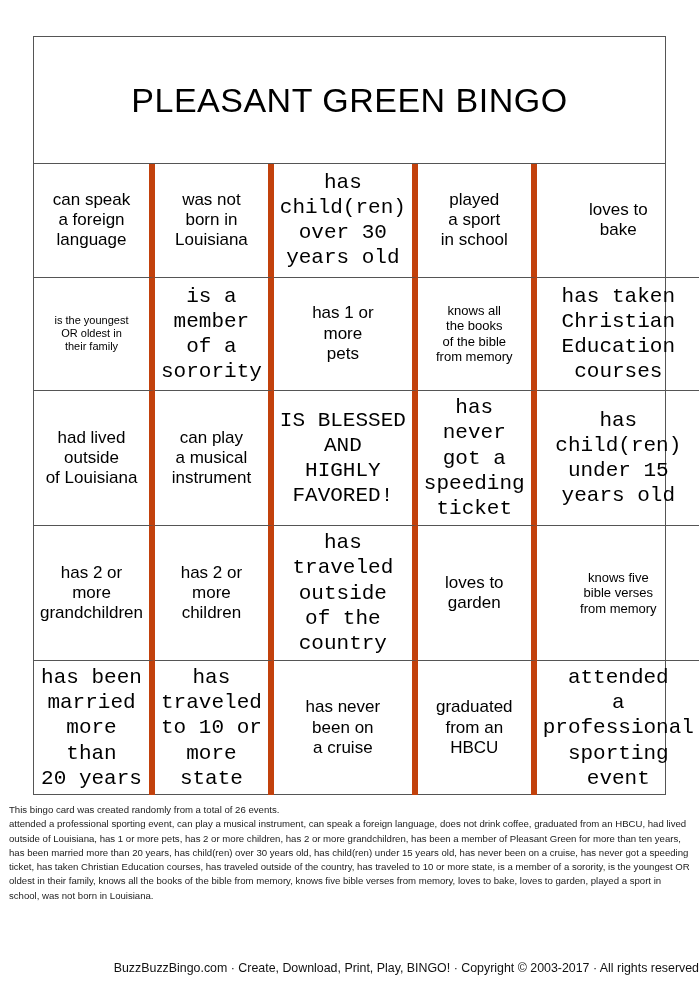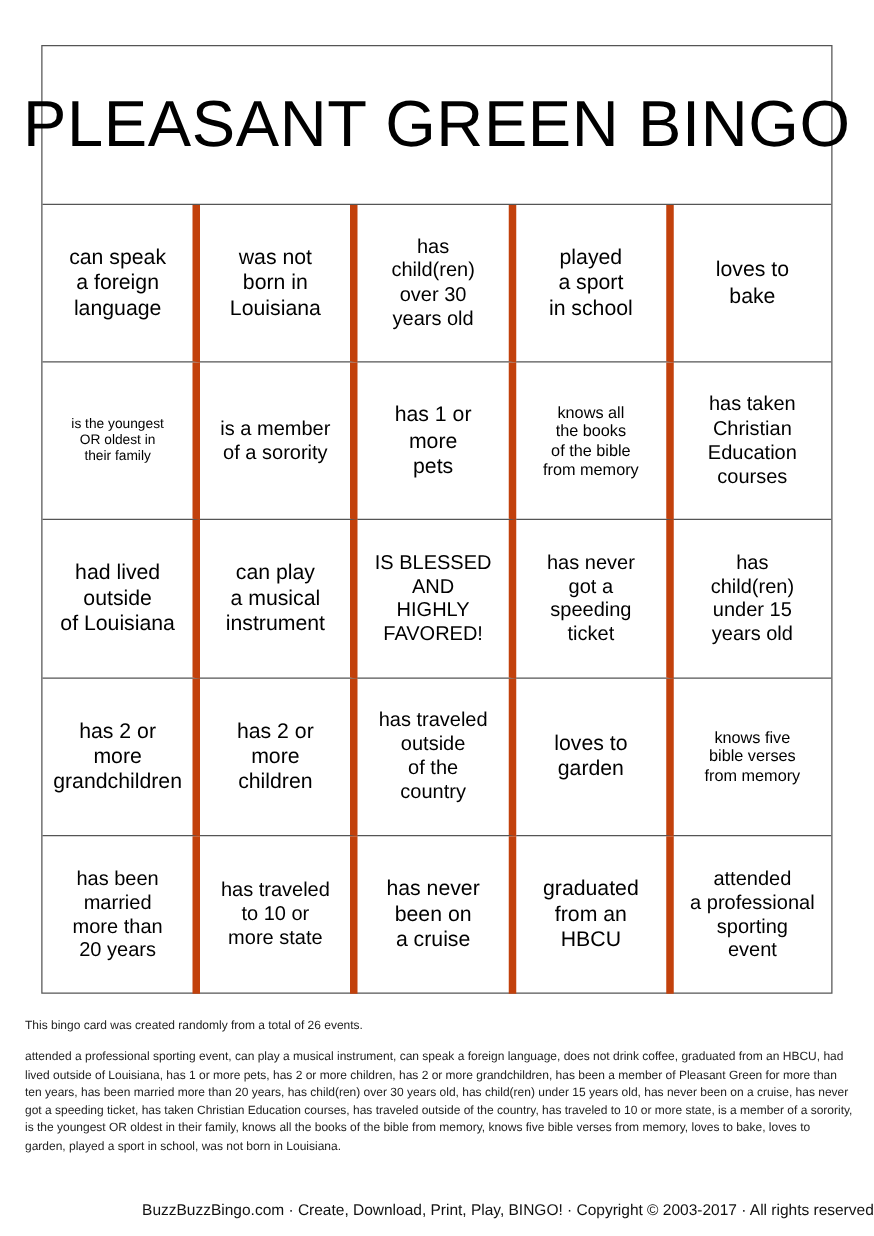--- a/index.html
+++ b/index.html
@@ -3,34 +3,34 @@
 <meta charset="utf-8">
 <style>
   html, body { margin: 0; padding: 0; background: #ffffff; }
   body { width: 699px; height: 989px; position: relative; overflow: hidden;
          font-family: "Liberation Sans", sans-serif; color: #000; }
   .card { position: absolute; left: 33px; top: 36px; width: 633px; height: 759px;
           border: 1px solid #555; box-sizing: border-box; }
   .title-row { position: absolute; left: 0; top: 0; width: 100%; height: 127px;
                border-bottom: 1px solid #555; box-sizing: border-box;
                display: flex; align-items: center; justify-content: center; }
-  .title { font-size: 52px; letter-spacing: 0.5px; white-space: nowrap; }
+  .title { font-size: 34px; letter-spacing: 0.5px; white-space: nowrap; }
   .grid { position: absolute; left: 0; top: 127px; width: 100%; height: 631px;
           display: grid; grid-template-columns: repeat(5, 1fr); grid-template-rows: repeat(5, 1fr); }
   .cell { border-right: 6px solid #c2410c; border-bottom: 1px solid #555; box-sizing: border-box;
           display: flex; align-items: center; justify-content: center; text-align: center;
           padding: 4px 6px; white-space: pre-line; line-height: 1.2; }
   .cell:nth-child(5n) { border-right: none; }
   .cell:nth-child(n+21) { border-bottom: none; }
   .s-lg { font-size: 17px; }
-  .s-md { font-size: 16px; }
+  .s-md { font-size: 21px; font-family: Liberation Mono, monospace; }
   .s-sm { font-size: 13px; }
   .s-xs { font-size: 11px; }
   .info { position: absolute; left: 9px; top: 803px; width: 684px; font-size: 9.6px; line-height: 14.3px; color: #222; }
-  .info p { margin: 11px; }
+  .info p { margin: 0; }
   .footer { position: absolute; left: 0; top: 961px; width: 699px; text-align: right; font-size: 12.4px; color: #111; }
 </style>
 </head>
 <body>
 
 <div class="card">
   <div class="title-row">
     <span class="title">PLEASANT GREEN BINGO</span>
   </div>
   <div class="grid">

